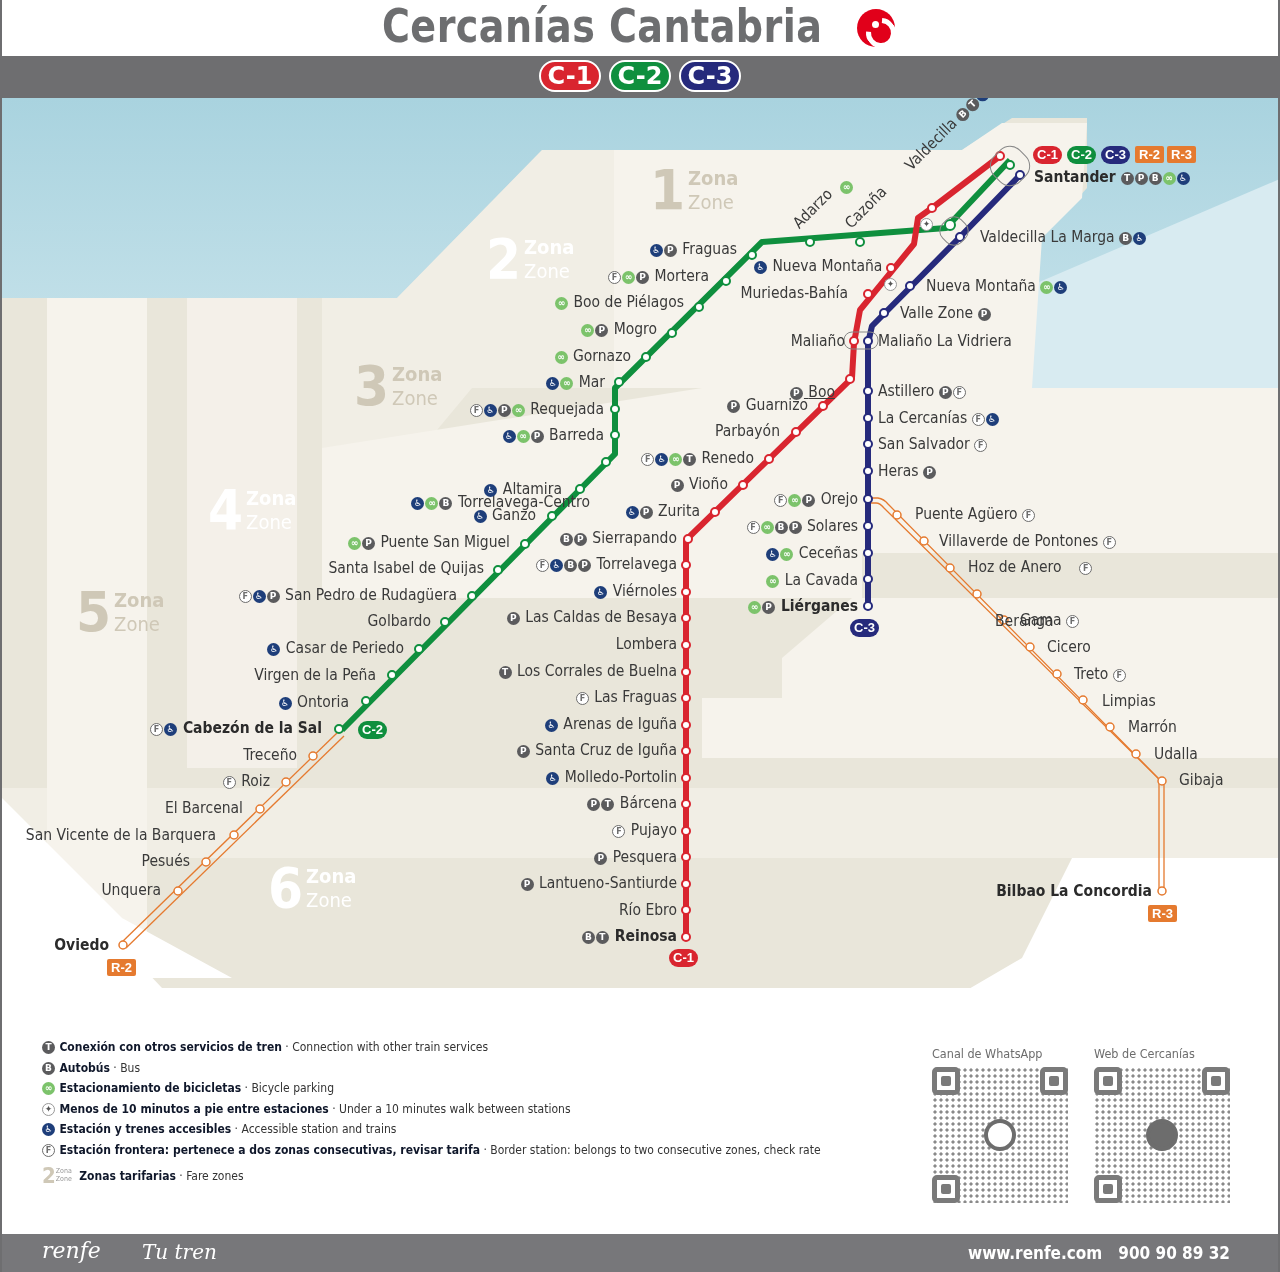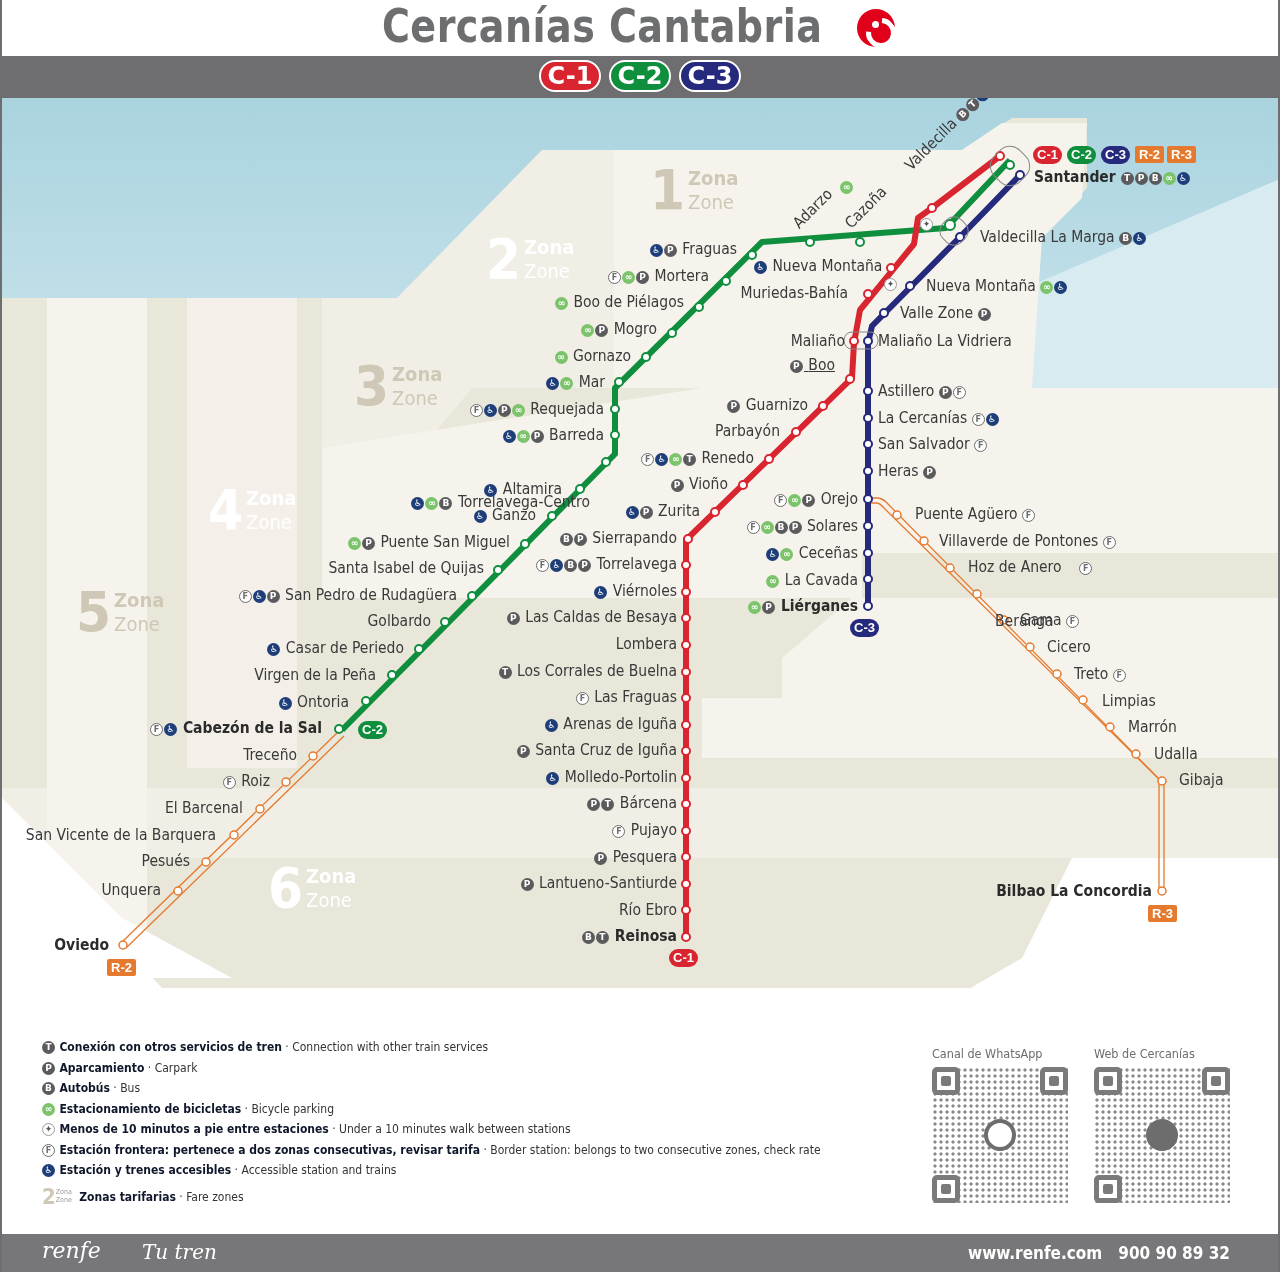--- a/index.html
+++ b/index.html
@@ -361,21 +361,21 @@
   <div class="st" style="right:1121px;top:783px;"><span>Unquera</span></div>
   <div class="st bold" style="right:1173px;top:838px;"><span>Oviedo</span></div>
   <div class="rbadge" style="left:105px;top:861px;">R-2</div>
 
   <div class="st" style="left:752px;top:159px;">
     <span class="ic acc">♿</span>
     <span>Nueva Montaña</span>
   </div>
   <div class="st" style="right:434px;top:186px;"><span>Muriedas-Bahía</span></div>
   <div class="st" style="right:437px;top:234px;"><span>Maliaño</span></div>
-  <div class="st" style="right:447px;top:258px;text-decoration:underline;">
+  <div class="st" style="right:447px;top:285px;text-decoration:underline;">
     <span class="ic park">P</span>
     <span>Boo</span>
   </div>
   <div class="st" style="right:474px;top:298px;">
     <span class="ic park">P</span>
     <span>Guarnizo</span>
   </div>
   <div class="st" style="right:502px;top:324px;"><span>Parbayón</span></div>
   <div class="st" style="right:528px;top:351px;">
     <span class="ic front">F</span><span class="ic acc">♿</span><span class="ic bike">∞</span><span class="ic train">T</span>
@@ -525,42 +525,38 @@
   <div class="st bold" style="right:130px;top:784px;"><span>Bilbao La Concordia</span></div>
   <div class="rbadge" style="left:1146px;top:807px;">R-3</div>
 </div>
 
 <div id="legend">
   <div class="lg-row">
     <span class="ic train">T</span>
     <b>Conexión con otros servicios de tren</b> · <span>Connection with other train services</span>
   </div>
   <div class="lg-row">
-    <span class="ic park">P</span>
-    <b>Aparcamiento</b> · <span>Carpark</span>
-  </div>
-  <div class="lg-row">
     <span class="ic bus">B</span>
     <b>Autobús</b> · <span>Bus</span>
   </div>
   <div class="lg-row">
     <span class="ic bike">∞</span>
     <b>Estacionamiento de bicicletas</b> · <span>Bicycle parking</span>
   </div>
   <div class="lg-row">
     <span class="ic walk">✦</span>
     <b>Menos de 10 minutos a pie entre estaciones</b> · <span>Under a 10 minutes walk between stations</span>
   </div>
   <div class="lg-row">
+    <span class="ic acc">♿</span>
+    <b>Estación y trenes accesibles</b> · <span>Accessible station and trains</span>
+  </div>
+  <div class="lg-row">
     <span class="ic front">F</span>
     <b>Estación frontera: pertenece a dos zonas consecutivas, revisar tarifa</b> · <span>Border station: belongs to two consecutive zones, check rate</span>
-  </div>
-  <div class="lg-row">
-    <span class="ic acc">♿</span>
-    <b>Estación y trenes accesibles</b> · <span>Accessible station and trains</span>
   </div>
   <div class="lg-row" style="height:26px;">
     <span style="font-size:22px;font-weight:bold;color:#cfc8b7;vertical-align:-3px;">2</span><span style="display:inline-block;font-size:7px;line-height:8px;color:#999;vertical-align:-1px;margin-right:4px;"><span style="display:block;">Zona</span><span style="display:block;">Zone</span></span>
     <b>Zonas tarifarias</b> · <span>Fare zones</span>
   </div>
 </div>
 
 <div class="qr-block" style="left:930px;">
   <div class="qr-label">Canal de WhatsApp</div>
   <div class="qr">

